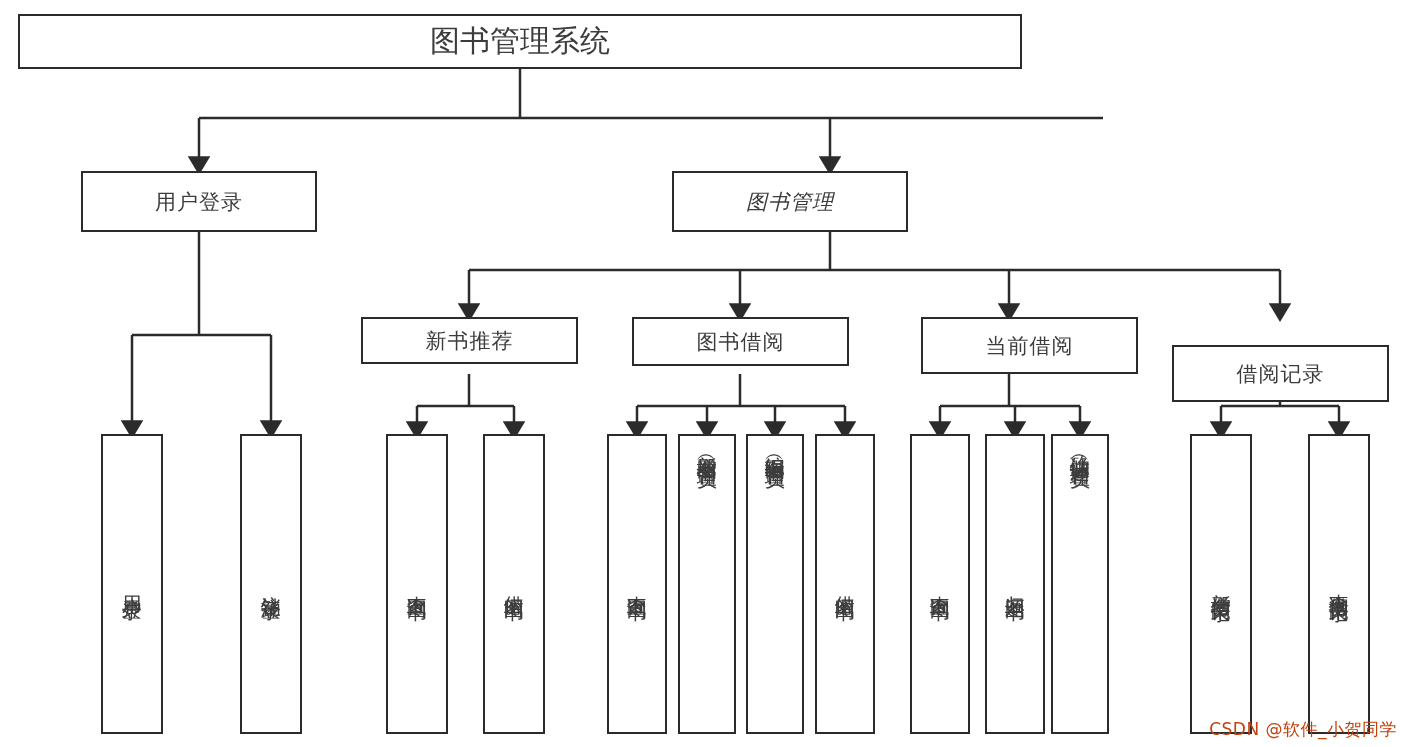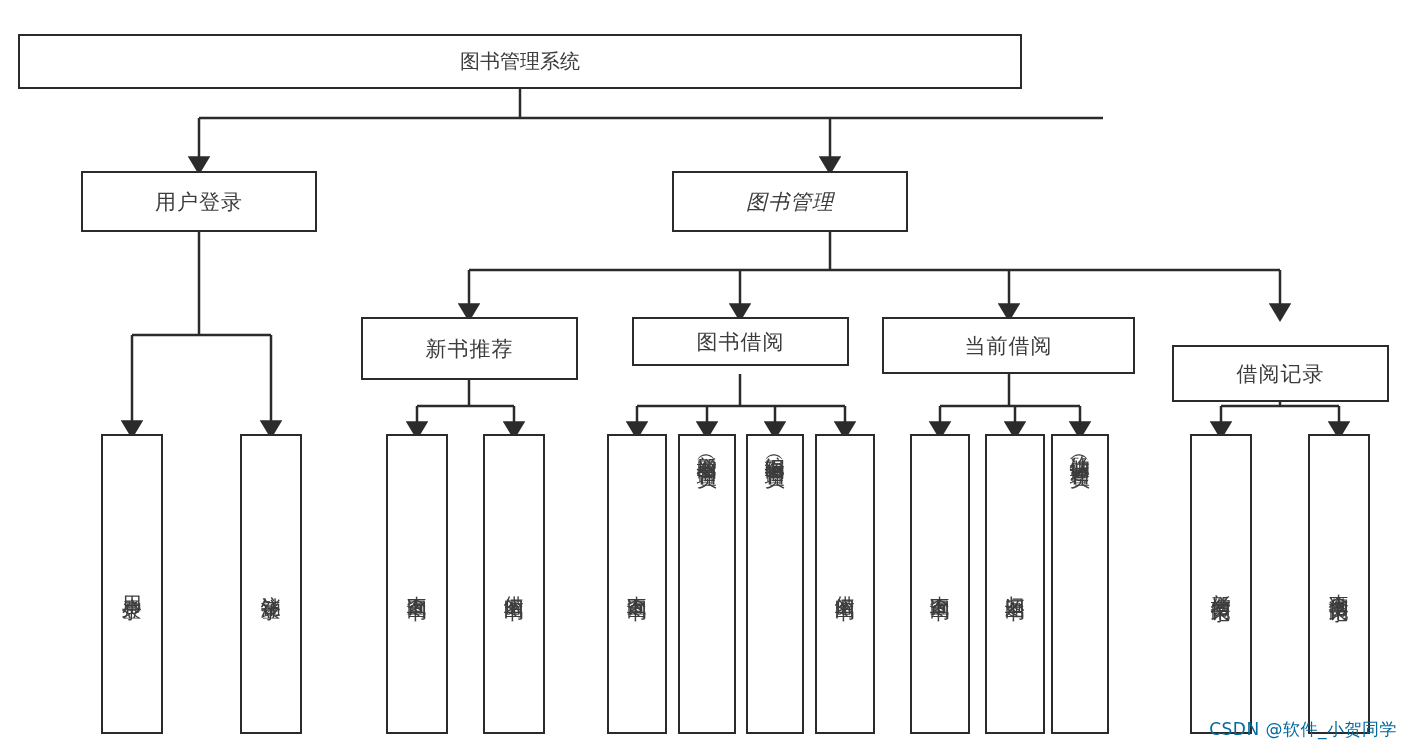--- a/index.html
+++ b/index.html
@@ -4,27 +4,27 @@
 <style>
   html,body{margin:0;padding:0;background:#ffffff;}
   body{width:1405px;height:747px;overflow:hidden;
        font-family:"DejaVu Sans","Liberation Sans",sans-serif;}
   #stage{position:relative;width:1405px;height:747px;background:#fff;}
   svg#wires{position:absolute;left:0;top:0;width:1405px;height:747px;}
   .node{position:absolute;box-sizing:border-box;background:#ffffff;
         border:2.5px solid #2b2b2b;display:flex;align-items:center;
         justify-content:center;color:#3c3c3c;}
   .node.h{font-size:21px;letter-spacing:1px;}
-  .node.root{font-size:20px;margin-top:20px;}
+  .node.root{font-size:30px;}
   .node.leaf{font-size:20px;line-height:1.22;}
   .node.leaf .vtxt{writing-mode:vertical-rl;text-orientation:upright;
         white-space:pre;letter-spacing:2px;display:block;}
   .node.leaf.topal{align-items:flex-start;padding-top:4px;}
   .watermark{position:absolute;right:8px;bottom:6px;font-size:17px;
-        color:#0369a1;letter-spacing:.5px;white-space:nowrap;}
+        color:#c2410c;letter-spacing:.5px;white-space:nowrap;}
 </style>
 </head>
 <body>
 
 <div id="stage">
 
   <svg id="wires" viewBox="0 0 1405 747" xmlns="http://www.w3.org/2000/svg">
     <defs>
       <marker id="arrow" markerWidth="9" markerHeight="9" refX="1.5" refY="4.5" orient="auto" markerUnits="strokeWidth">
         <path d="M0,0 L0,9 L7.5,4.5 z" fill="#2b2b2b"></path>
@@ -78,27 +78,27 @@
     <span>图书管理系统</span>
   </div>
 
   <div class="node h" style="left: 81px; top: 171px; width: 236px; height: 61px;">
     <span>用户登录</span>
   </div>
   <div class="node h" style="left: 672px; top: 171px; width: 236px; height: 61px; font-style: italic;">
     <span>图书管理</span>
   </div>
 
-  <div class="node h" style="left: 361px; top: 317px; width: 217px; height: 63px;">
+  <div class="node h" style="left: 361px; top: 317px; width: 217px; height: 47px;">
     <span>新书推荐</span>
   </div>
   <div class="node h" style="left: 632px; top: 317px; width: 217px; height: 49px;">
     <span>图书借阅</span>
   </div>
-  <div class="node h" style="left: 882px; top: 317px; width: 253px; height: 57px; justify-content: center;">
+  <div class="node h" style="left: 921px; top: 317px; width: 217px; height: 57px; justify-content: center;">
     <span>当前借阅</span>
   </div>
   <div class="node h" style="left: 1172px; top: 317px; width: 217px; height: 57px; margin-top: 28px;">
     <span>借阅记录</span>
   </div>
 
   <div class="node leaf" style="left: 101px; top: 434px; width: 62px; height: 300px;">
     <span class="vtxt">用户登录</span>
     </div>
   <div class="node leaf" style="left: 240px; top: 434px; width: 62px; height: 300px;">

